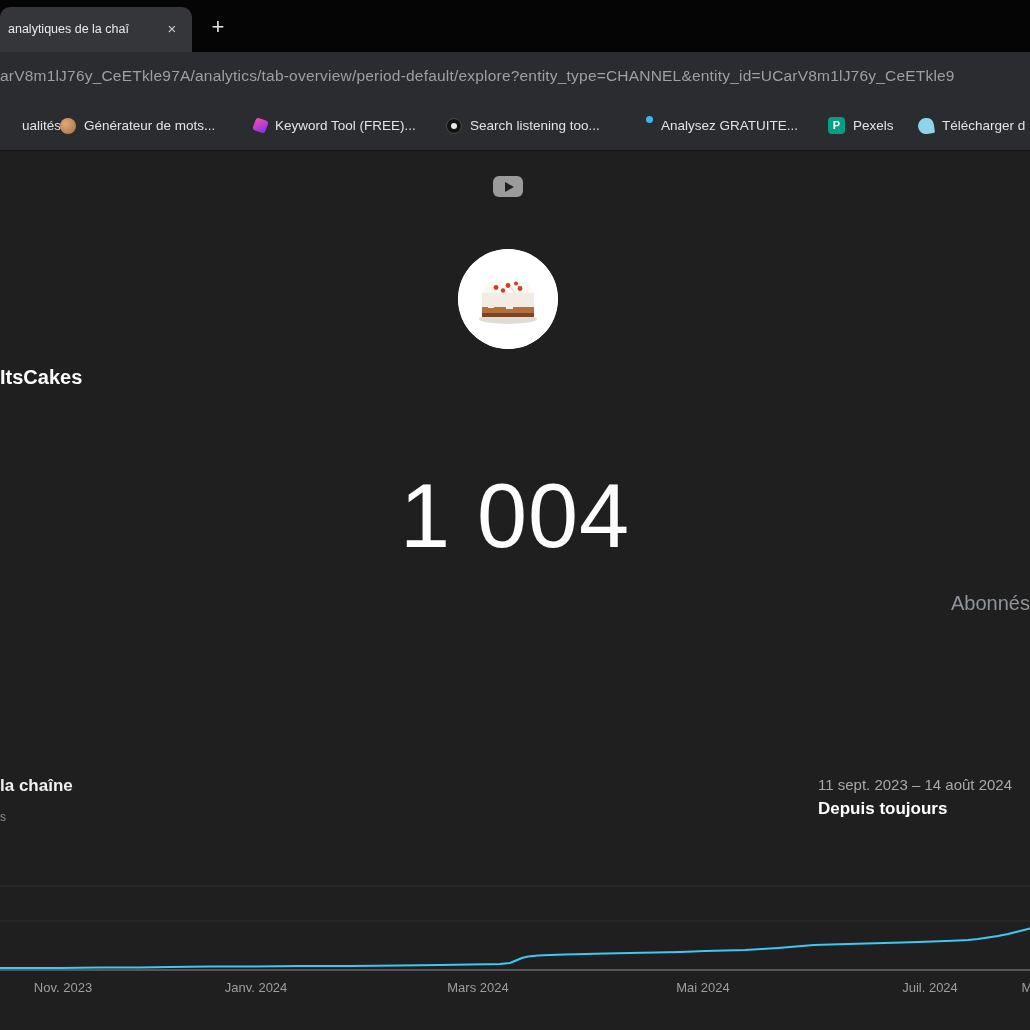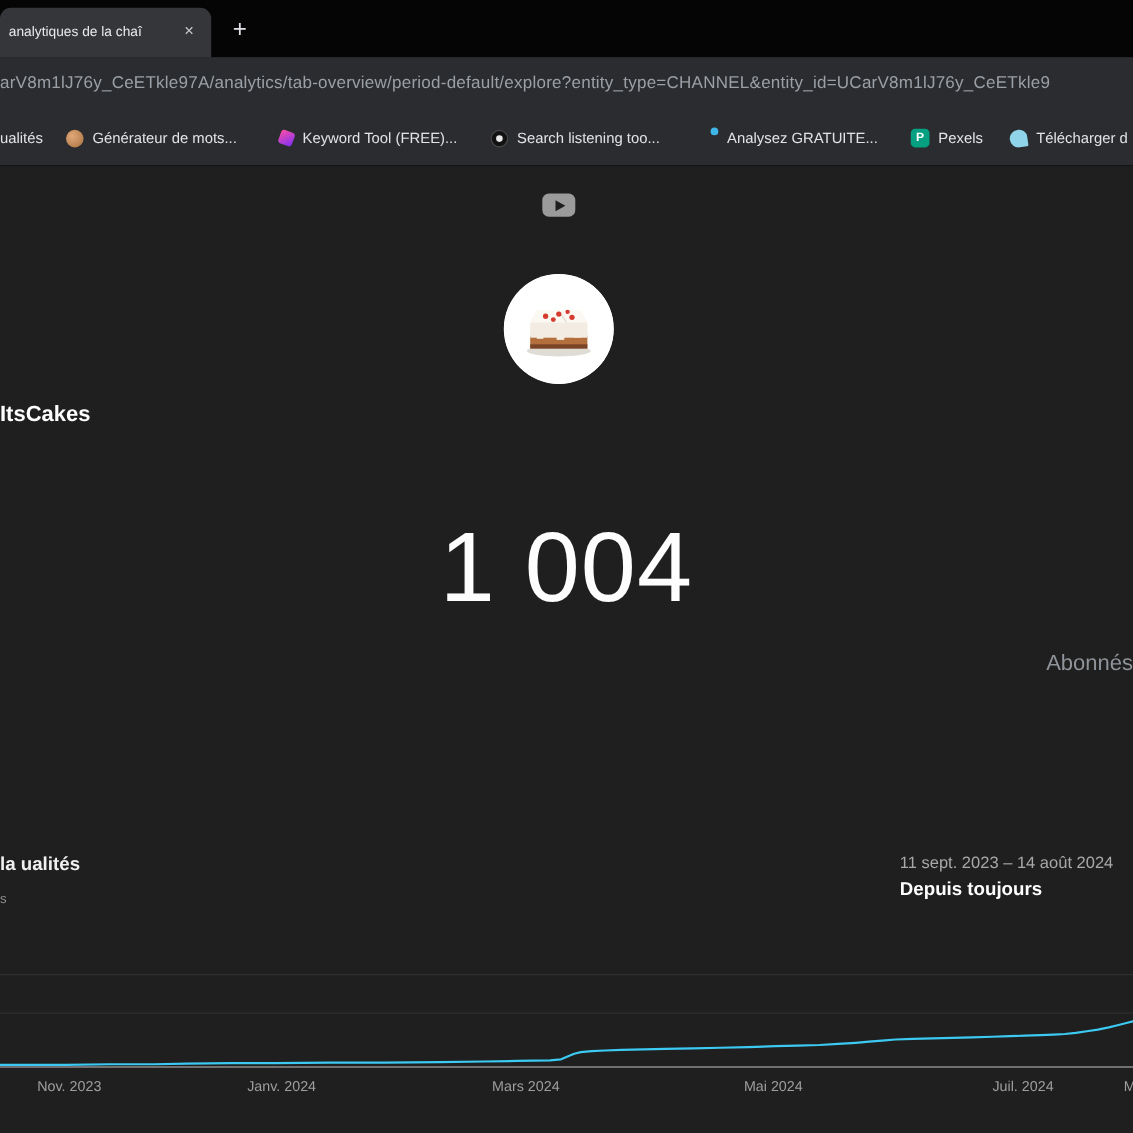--- a/index.html
+++ b/index.html
@@ -34,21 +34,21 @@
     font-size:15.5px; color:#9aa0a6; white-space:nowrap; overflow:hidden; letter-spacing:0.2px;
   }
   .bookmarks {
     position:absolute; top:100px; left:0; width:1030px; height:51px;
     background:#2b2c2f; border-bottom:1px solid #151515;
   }
   .bm {
     position:absolute; top:0; height:51px; display:flex; align-items:center; gap:8px;
     color:#e2e3e6; font-size:13.5px; white-space:nowrap;
   }
-  .bm-1 { left:0; }   .bm-2 { left:60px; }  .bm-3 { left:254px; }
+  .bm-1 { left:0;padding-left:22px; }   .bm-2 { left:60px; }  .bm-3 { left:254px; }
   .bm-4 { left:446px; } .bm-5 { left:646px; } .bm-6 { left:828px; } .bm-7 { left:918px; }
   .bi-face { width:16px; height:16px; border-radius:50%; background:radial-gradient(circle at 35% 35%, #e0a878, #a9703f); }
   .bi-pen  { width:13px; height:13px; border-radius:3px; background:linear-gradient(135deg,#ff4fa3,#7b2ff7); transform:rotate(20deg); }
   .bi-dark { width:16px; height:16px; border-radius:50%; background:#121212; border:1px solid #4a4a4a; position:relative; }
   .bi-dark::after { content:""; position:absolute; left:4px; top:4px; width:6px; height:6px; border-radius:50%; background:#e8e8e8; }
   .bi-dot  { width:7px; height:7px; border-radius:50%; background:#3fb6e8; align-self:flex-start; margin-top:16px; }
   .bi-pexels { width:17px; height:17px; border-radius:4px; background:#05a081; color:#fff; font-size:11px; font-weight:bold; text-align:center; line-height:17px; }
   .bi-bird { width:16px; height:16px; background:#8fd4e8; border-radius:55% 50% 10% 55%; transform:rotate(-8deg); }
 
   
@@ -143,21 +143,21 @@
       <circle cx="62" cy="39.5" r="2.4" fill="#d63a2f"></circle>
       <circle cx="45" cy="41.5" r="2.2" fill="#d63a2f"></circle>
       <circle cx="58" cy="34.5" r="2.0" fill="#d63a2f"></circle>
     </svg>
   </div>
 
   <div class="channel-name">ItsCakes</div>
   <div class="sub-count">1 004</div>
   <div class="sub-label">Abonnés</div>
 
-  <div class="sec-title">la ualités</div>
+  <div class="sec-title">la chaîne</div>
   <div class="sec-sub">s</div>
   <div class="date-range">11 sept. 2023 – 14 août 2024</div>
   <div class="period">Depuis toujours</div>
 
   <svg class="chart" viewBox="0 0 1030 131">
     <line x1="0" y1="46" x2="1030" y2="46" stroke="#2f2f2f" stroke-width="1"></line>
     <line x1="0" y1="81" x2="1030" y2="81" stroke="#2f2f2f" stroke-width="1"></line>
     <polyline fill="none" stroke-width="2" stroke-linejoin="round" stroke-linecap="round" points="0,128 60,128 100,127.5 140,127.5 170,127 210,126.5 250,126.5 300,126 350,126 400,125.5 440,125 470,124.5 500,124 510,123 516,120.5 522,118 528,116.5 538,115.5 550,115 565,114.5 585,114 605,113.5 630,113 655,112.5 680,112 705,111 725,110.5 745,110 762,109 778,108 790,107 802,106 814,105 830,104.5 848,104 866,103.5 884,103 902,102.5 918,102 932,101.5 946,101 958,100.5 968,100 978,99 988,97.5 998,96 1008,94 1016,92 1024,90 1030,88.5" stroke="#3cc9f2"></polyline>
     <line x1="0" y1="130" x2="1030" y2="130" stroke="#8d8d8d" stroke-width="1.2"></line>
   </svg>

